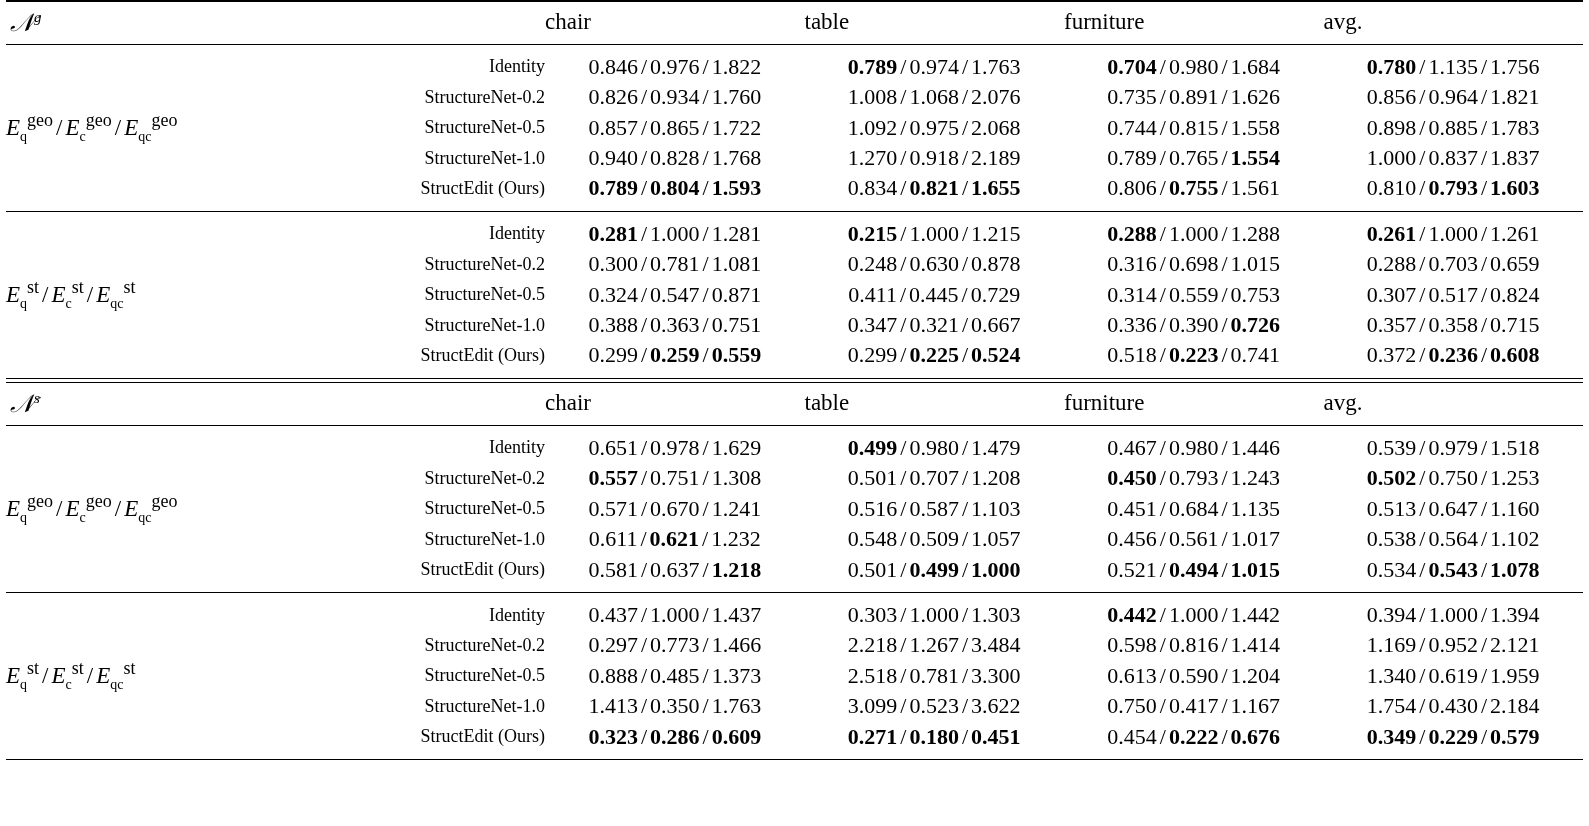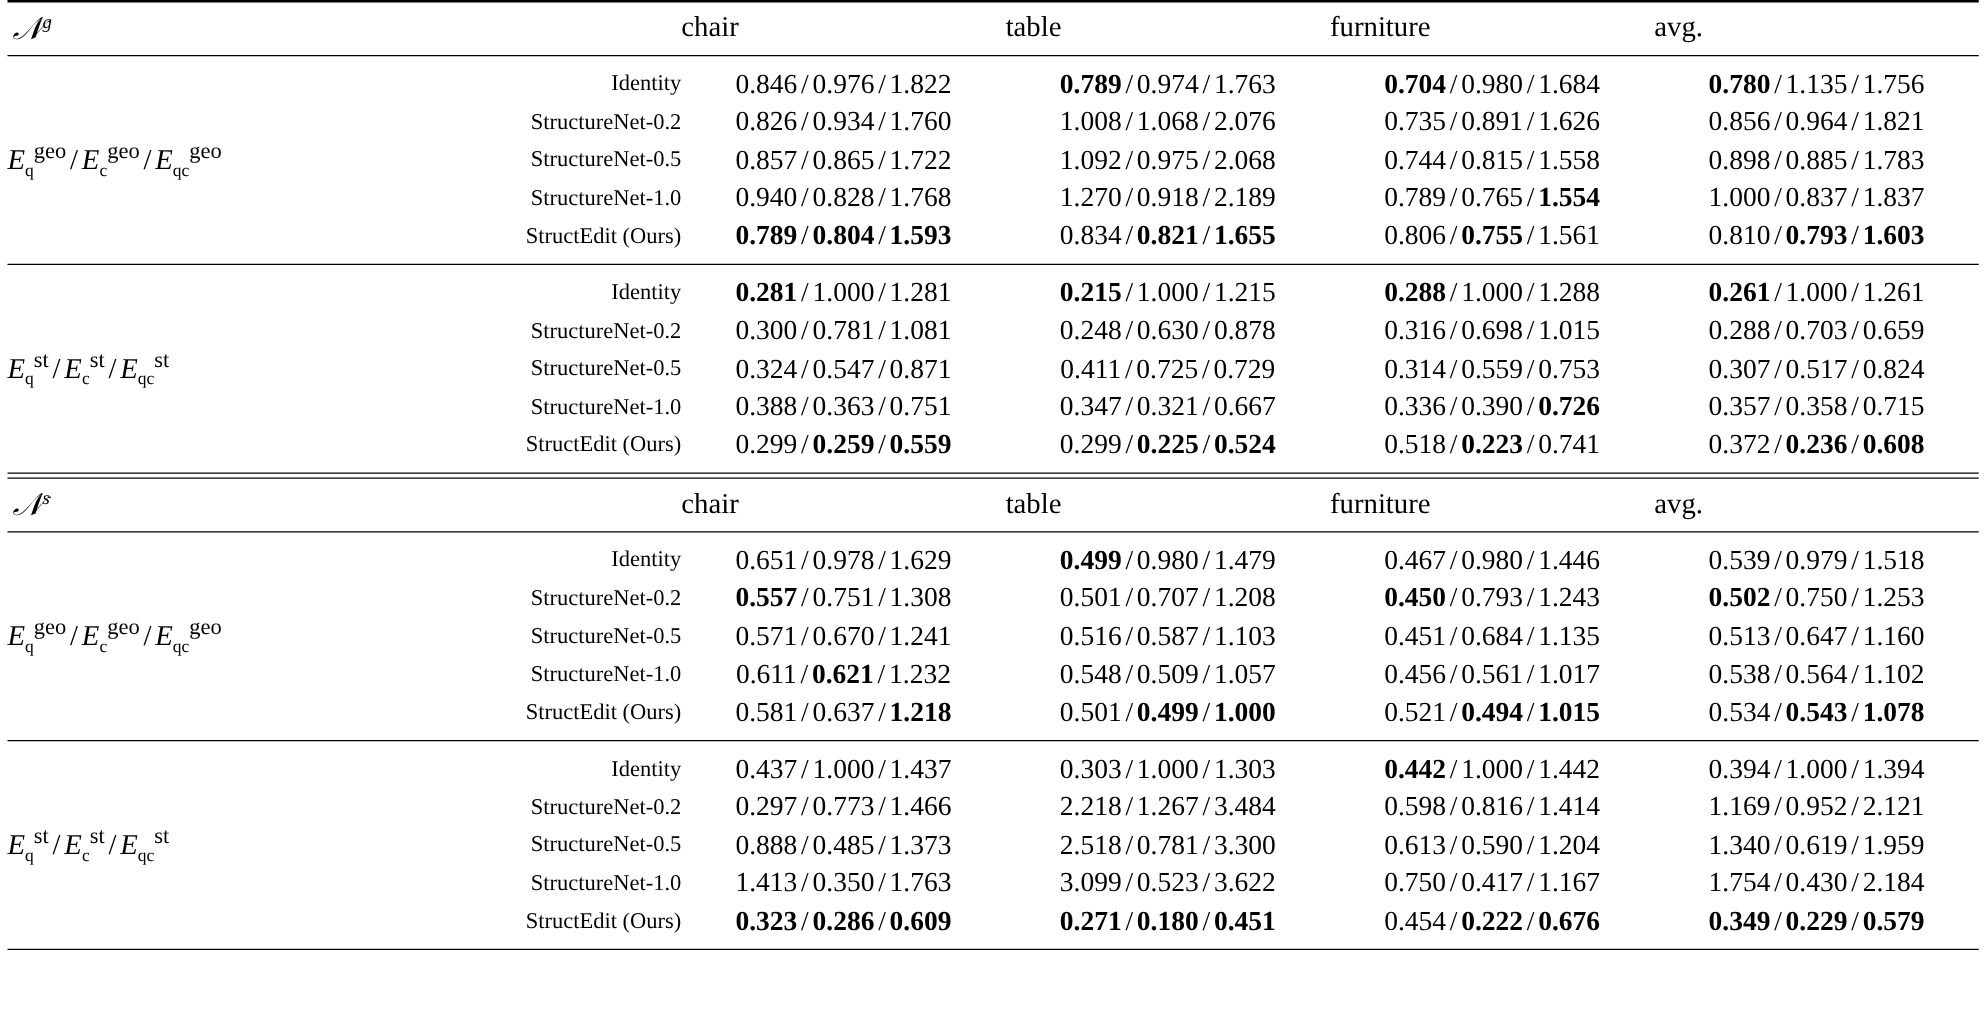--- a/index.html
+++ b/index.html
@@ -203,21 +203,21 @@
         <tr class="datarow">
           <td class="method-cell">StructureNet-0.2</td>
           <td class="val-cell"><span class="">0.300</span><span class="slash">/</span><span class="">0.781</span><span class="slash">/</span><span class="">1.081</span></td>
           <td class="val-cell"><span class="">0.248</span><span class="slash">/</span><span class="">0.630</span><span class="slash">/</span><span class="">0.878</span></td>
           <td class="val-cell"><span class="">0.316</span><span class="slash">/</span><span class="">0.698</span><span class="slash">/</span><span class="">1.015</span></td>
           <td class="val-cell"><span class="">0.288</span><span class="slash">/</span><span class="">0.703</span><span class="slash">/</span><span class="">0.659</span></td>
         </tr>
         <tr class="datarow">
           <td class="method-cell">StructureNet-0.5</td>
           <td class="val-cell"><span class="">0.324</span><span class="slash">/</span><span class="">0.547</span><span class="slash">/</span><span class="">0.871</span></td>
-          <td class="val-cell"><span class="">0.411</span><span class="slash">/</span><span class="">0.725</span><span class="slash">/</span><span class="">0.729</span></td>
+          <td class="val-cell"><span class="">0.411</span><span class="slash">/</span><span class="">0.445</span><span class="slash">/</span><span class="">0.729</span></td>
           <td class="val-cell"><span class="">0.314</span><span class="slash">/</span><span class="">0.559</span><span class="slash">/</span><span class="">0.753</span></td>
           <td class="val-cell"><span class="">0.307</span><span class="slash">/</span><span class="">0.517</span><span class="slash">/</span><span class="">0.824</span></td>
         </tr>
         <tr class="datarow">
           <td class="method-cell">StructureNet-1.0</td>
           <td class="val-cell"><span class="">0.388</span><span class="slash">/</span><span class="">0.363</span><span class="slash">/</span><span class="">0.751</span></td>
           <td class="val-cell"><span class="">0.347</span><span class="slash">/</span><span class="">0.321</span><span class="slash">/</span><span class="">0.667</span></td>
           <td class="val-cell"><span class="">0.336</span><span class="slash">/</span><span class="">0.390</span><span class="slash">/</span><span class="b">0.726</span></td>
           <td class="val-cell"><span class="">0.357</span><span class="slash">/</span><span class="">0.358</span><span class="slash">/</span><span class="">0.715</span></td>
         </tr>

